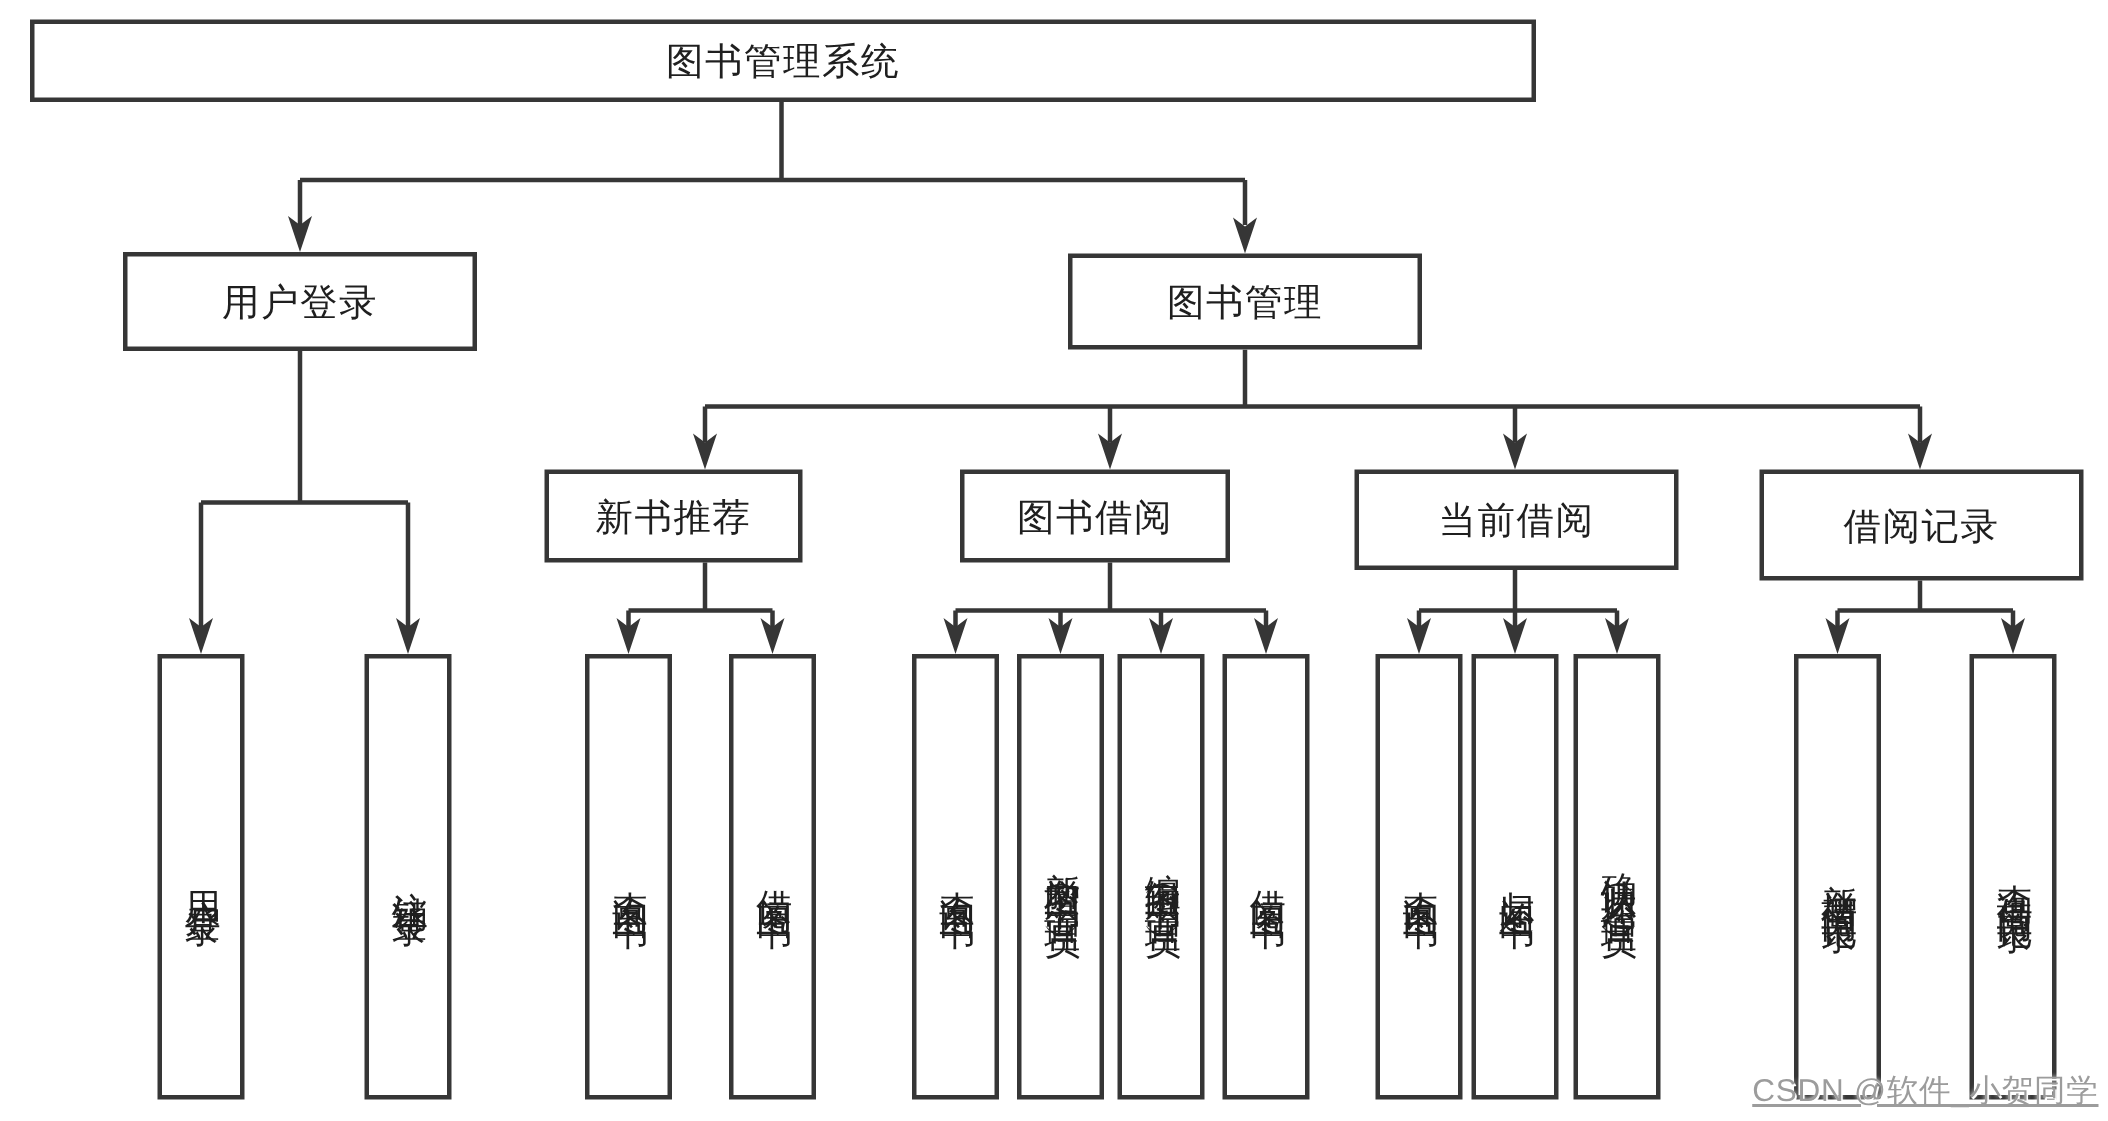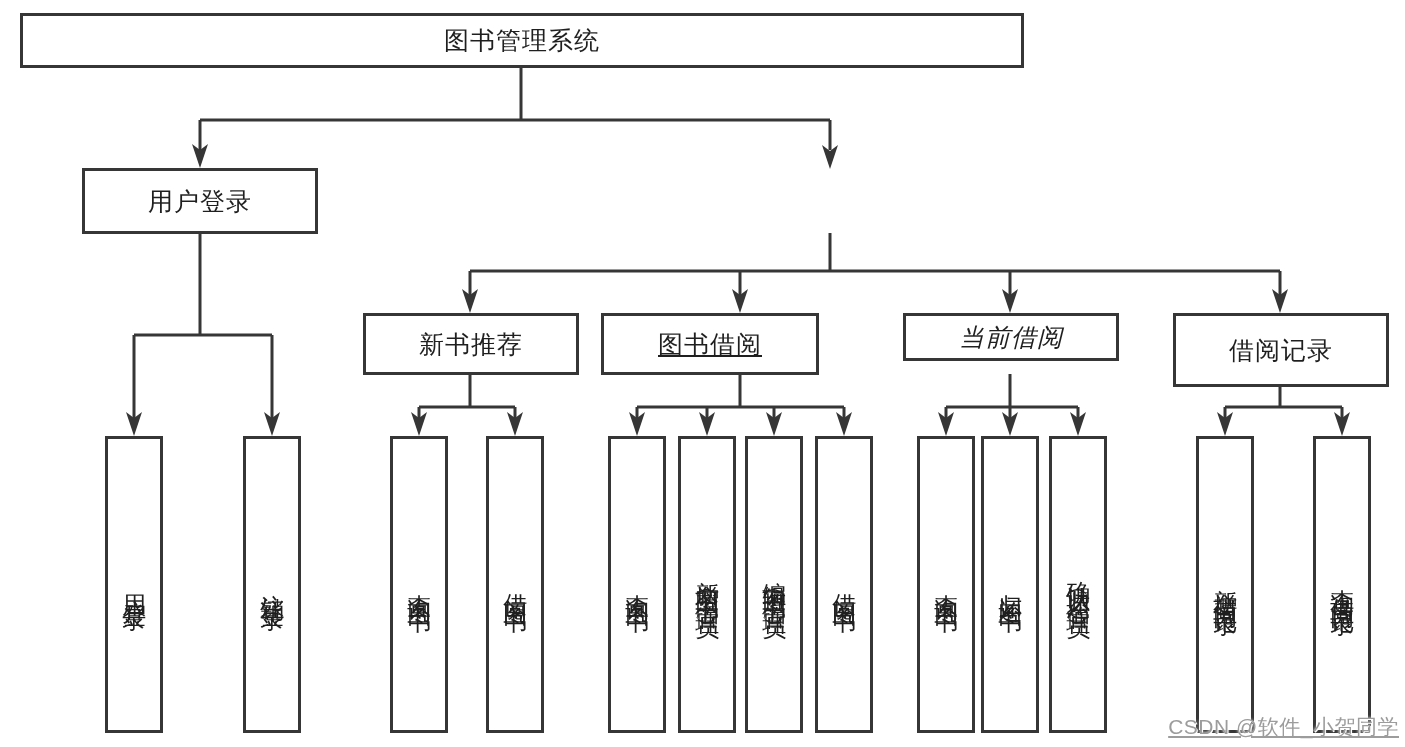--- a/index.html
+++ b/index.html
@@ -54,23 +54,23 @@
   .vtext{
     writing-mode:vertical-rl;
     text-orientation:mixed;
     letter-spacing:5px;
     line-height:1.1;
   }
   
   #n-root   {left:20px;  top:13px;  width:1004px; height:55px;}
   #n-login  {left:82px;  top:168px; width:236px;  height:66px;}
   #n-mgmt   {left:712px; top:169px; width:236px;  height:64px;}
-  #n-rec    {left:363px; top:313px; width:216px;  height:62px;}
-  #n-borrow {left:601px; top:313px; width:218px;  height:62px;text-decoration:underline;}
-  #n-current{left:903px; top:313px; width:216px;  height:48px;font-style:italic;}
+  #n-rec    {left:363px; top:313px; width:172px;  height:62px;}
+  #n-borrow {left:640px; top:313px; width:180px;  height:62px;}
+  #n-current{left:903px; top:313px; width:216px;  height:67px;}
   #n-records{left:1173px;top:313px; width:216px;  height:74px;}
   .leaf{top:436px; width:58px; height:297px;}
   #n-login-1  {left:105px;}
   #n-login-2  {left:243px;}
   #n-rec-1    {left:390px;}
   #n-rec-2    {left:486px;}
   #n-borrow-1 {left:608px;}
   #n-borrow-2 {left:678px;}
   #n-borrow-3 {left:745px;}
   #n-borrow-4 {left:815px;}
@@ -133,20 +133,21 @@
     <use href="#arrow" transform="translate(1078,436)"></use>
 
     <path d="M1280 374 V407 M1225 407 H1342 M1225 407 V418 M1342 407 V418"></path>
     <use href="#arrow" transform="translate(1225,436)"></use>
     <use href="#arrow" transform="translate(1342,436)"></use>
   </svg>
 
   <div class="node" id="n-root">图书管理系统</div>
 
   <div class="node" id="n-login">用户登录</div>
+  <div class="node" id="n-mgmt">图书管理</div>
 
   <div class="node" id="n-rec">新书推荐</div>
   <div class="node" id="n-borrow">图书借阅</div>
   <div class="node" id="n-current">当前借阅</div>
   <div class="node" id="n-records">借阅记录</div>
 
   <div class="node leaf" id="n-login-1">
     <span class="vtext">用户登录</span>
   </div>
   <div class="node leaf" id="n-login-2">

